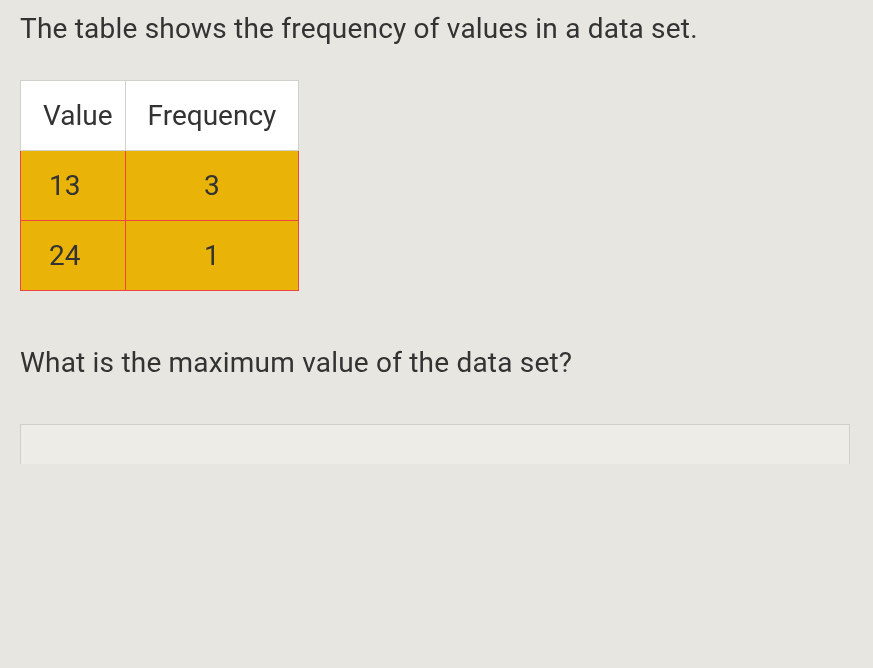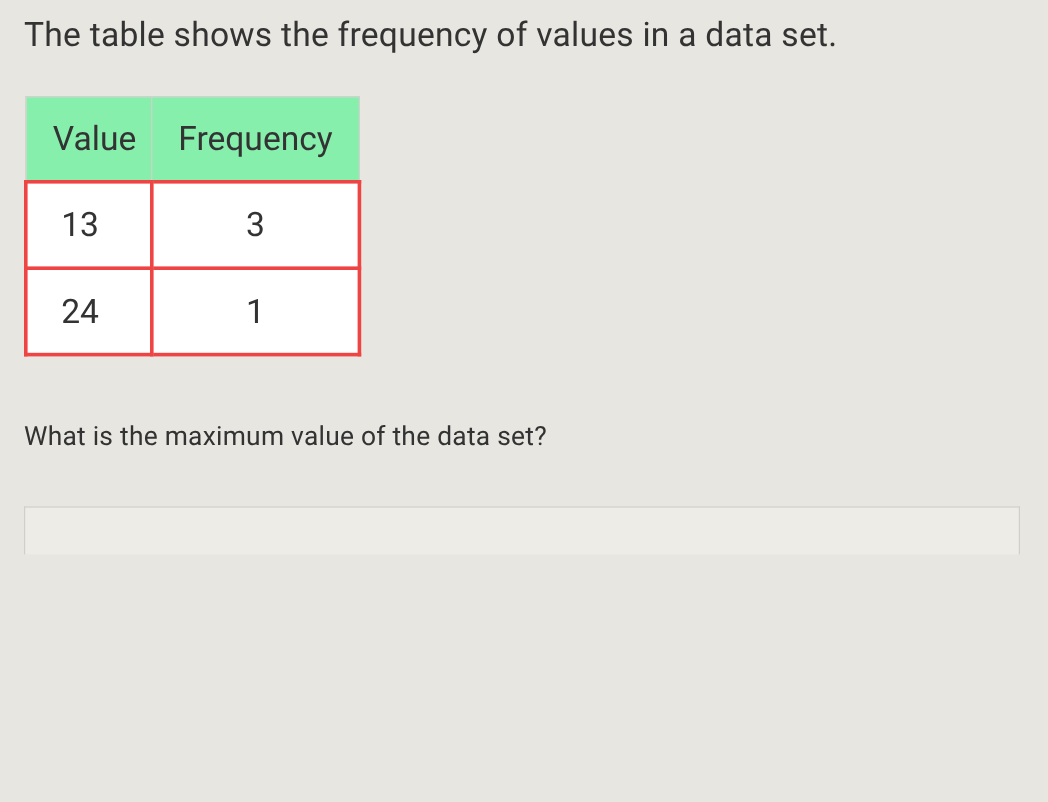--- a/index.html
+++ b/index.html
@@ -20,46 +20,46 @@
       font-weight: 400;
       color: #333;
       margin-bottom: 35px;
       letter-spacing: 0.2px;
     }
     .freq-table {
       border-collapse: collapse;
       margin-bottom: 55px;
     }
     .freq-table th {
-      background: #86efac;
+      background: #ffffff;
       font-weight: 400;
       font-size: 28px;
       color: #333;
       padding: 18px 22px;
       border: 1px solid #d0d0cc;
       text-align: left;
     }
     .freq-table th:first-child {
       text-align: left;
       padding-right: 12px;
     }
     .freq-table td {
-      background: #ffffff;
+      background: #eab308;
       font-size: 28px;
       color: #333;
-      border: 3px solid #ef4444;
+      border: 1px solid #ef4444;
       padding: 18px 22px;
       text-align: center;
     }
     .freq-table td:first-child {
       text-align: left;
       padding-left: 28px;
     }
     .question-text {
-      font-size: 22px;
+      font-size: 28px;
       font-weight: 400;
       color: #333;
       margin-bottom: 45px;
       letter-spacing: 0.2px;
     }
     .answer-input {
       width: 830px;
       height: 40px;
       background: #edece7;
       border: 1px solid #d0cfc9;

